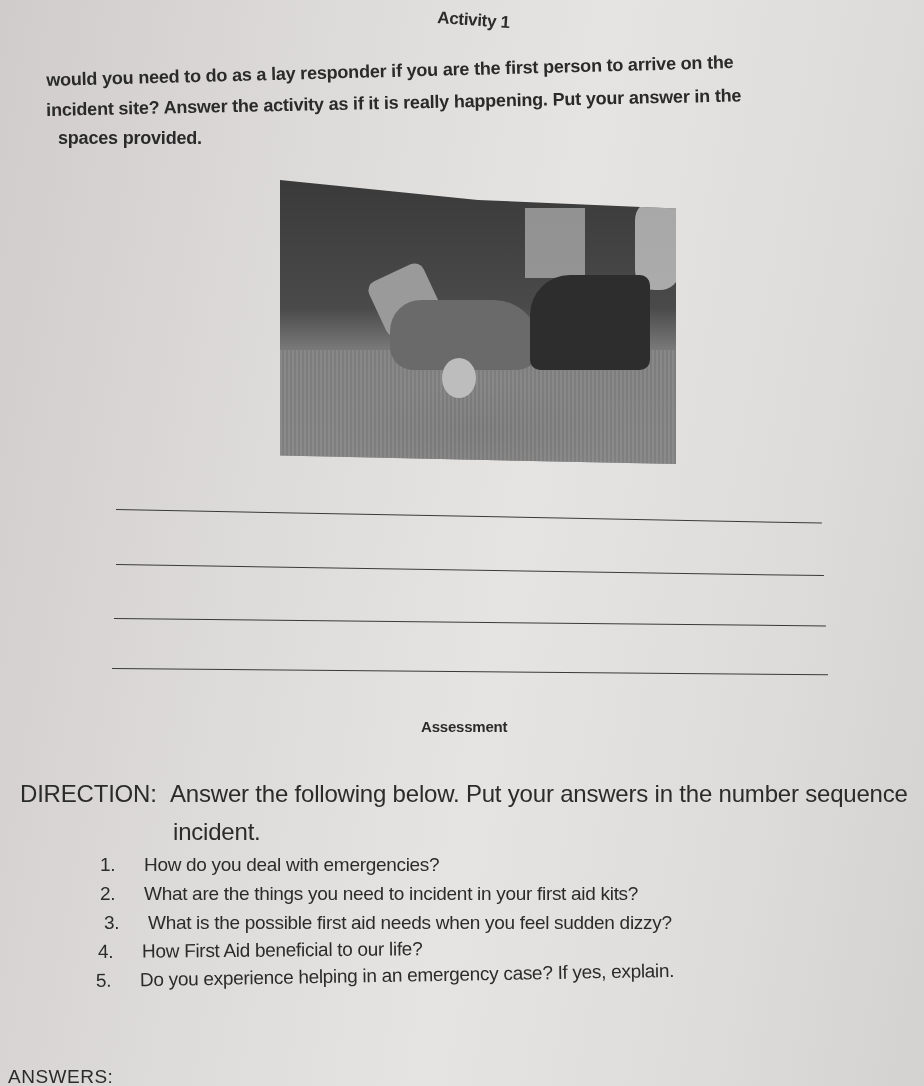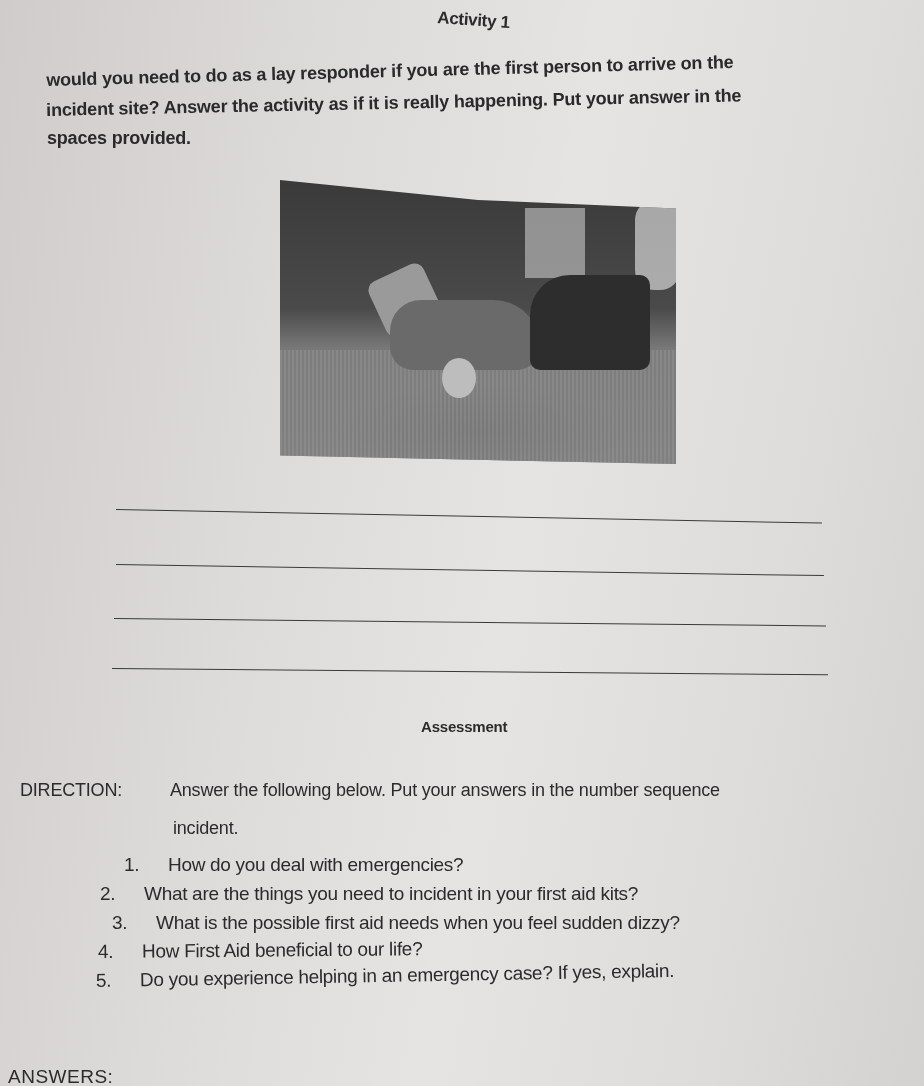--- a/index.html
+++ b/index.html
@@ -16,21 +16,21 @@
       font-size: 17px; font-weight: bold; transform: rotate(4deg); transform-origin: left top;
       letter-spacing: -0.3px;
     }
     .intro {
       position: absolute; font-size: 18px; font-weight: bold; white-space: nowrap; letter-spacing: -0.2px;
       color: #2a2a2a;
     }
     .intro.l1 { left: 88px; top: 40px; }
     .intro.l2 { left: 46px; top: 66px; transform: rotate(-1.5deg); transform-origin: left top; }
     .intro.l3 { left: 46px; top: 98px; transform: rotate(-1.2deg); transform-origin: left top; }
-    .intro.l4 { left: 47px; top: 126px; }
+    .intro.l4 { left: 58px; top: 126px; }
 
     .photo {
       position: absolute; left: 280px; top: 180px; width: 396px; height: 284px;
       background:
         radial-gradient(ellipse 40px 18px at 453px 380px, #cfcfcf, transparent),
         radial-gradient(ellipse 180px 60px at 200px 250px, #5a5a5a 0%, transparent 80%),
         linear-gradient(180deg, #3a3a3a 0%, #4a4a4a 45%, #7a7a7a 60%, #8e8e8e 100%);
       clip-path: polygon(0 0, 50% 7%, 100% 10%, 100% 100%, 0 97%);
       overflow: hidden;
     }
@@ -48,31 +48,31 @@
       background:#a8a8a8; opacity:.8; }
     .photo .bush { position:absolute; left:355px; top:20px; width:45px; height:90px; background:#d6d6d6; opacity:.7; border-radius: 20px; }
 
     .answer-line { position: absolute; height: 0; border-top: 1.3px solid #3a3a3a; transform-origin: left center; }
     .answer-line.a1 { left: 116px; top: 509px; width: 706px; transform: rotate(1.1deg); }
     .answer-line.a2 { left: 116px; top: 564px; width: 708px; transform: rotate(0.9deg); }
     .answer-line.a3 { left: 114px; top: 618px; width: 712px; transform: rotate(0.6deg); }
     .answer-line.a4 { left: 112px; top: 668px; width: 716px; transform: rotate(0.5deg); }
 
     .assessment-title { position: absolute; left: 421px; top: 718px; font-size: 15px; font-weight: bold; letter-spacing: -0.2px; }
-    .direction { position: absolute; left: 20px; top: 780px; font-size: 18px; width: 890px; letter-spacing: -0.2px; }
+    .direction { position: absolute; left: 20px; top: 780px; font-size: 24px; width: 890px; letter-spacing: -0.2px; }
     .direction .label { display: inline-block; width: 150px; font-weight: normal; }
     .direction .text { white-space: nowrap; }
     .direction .cont { position: absolute; left: 153px; top: 38px; white-space: nowrap; }
 
     .questions { position: absolute; left: 96px; top: 854px; margin: 0; padding: 0; list-style: none; font-size: 19px; letter-spacing: -0.3px; }
     .questions li { position: absolute; white-space: nowrap; }
     .questions li .num { display: inline-block; width: 44px; }
-    .q1 { left: 4px; top: 0px; margin-left: 24px; }
+    .q1 { left: 4px; top: 0px; }
     .q2 { left: 4px; top: 29px; }
-    .q3 { left: 16px; top: 58px; }
+    .q3 { left: 8px; top: 58px; }
     .q4 { left: 2px; top: 87px; transform: rotate(-0.5deg); transform-origin: left; }
     .q5 { left: 0px; top: 116px; transform: rotate(-1deg); transform-origin: left; }
 
     .answers-label { position: absolute; left: 8px; top: 1066px; font-size: 19px; letter-spacing: 0.5px; }
   </style>
 </head>
 <body>
 
 <div class="page">
 

